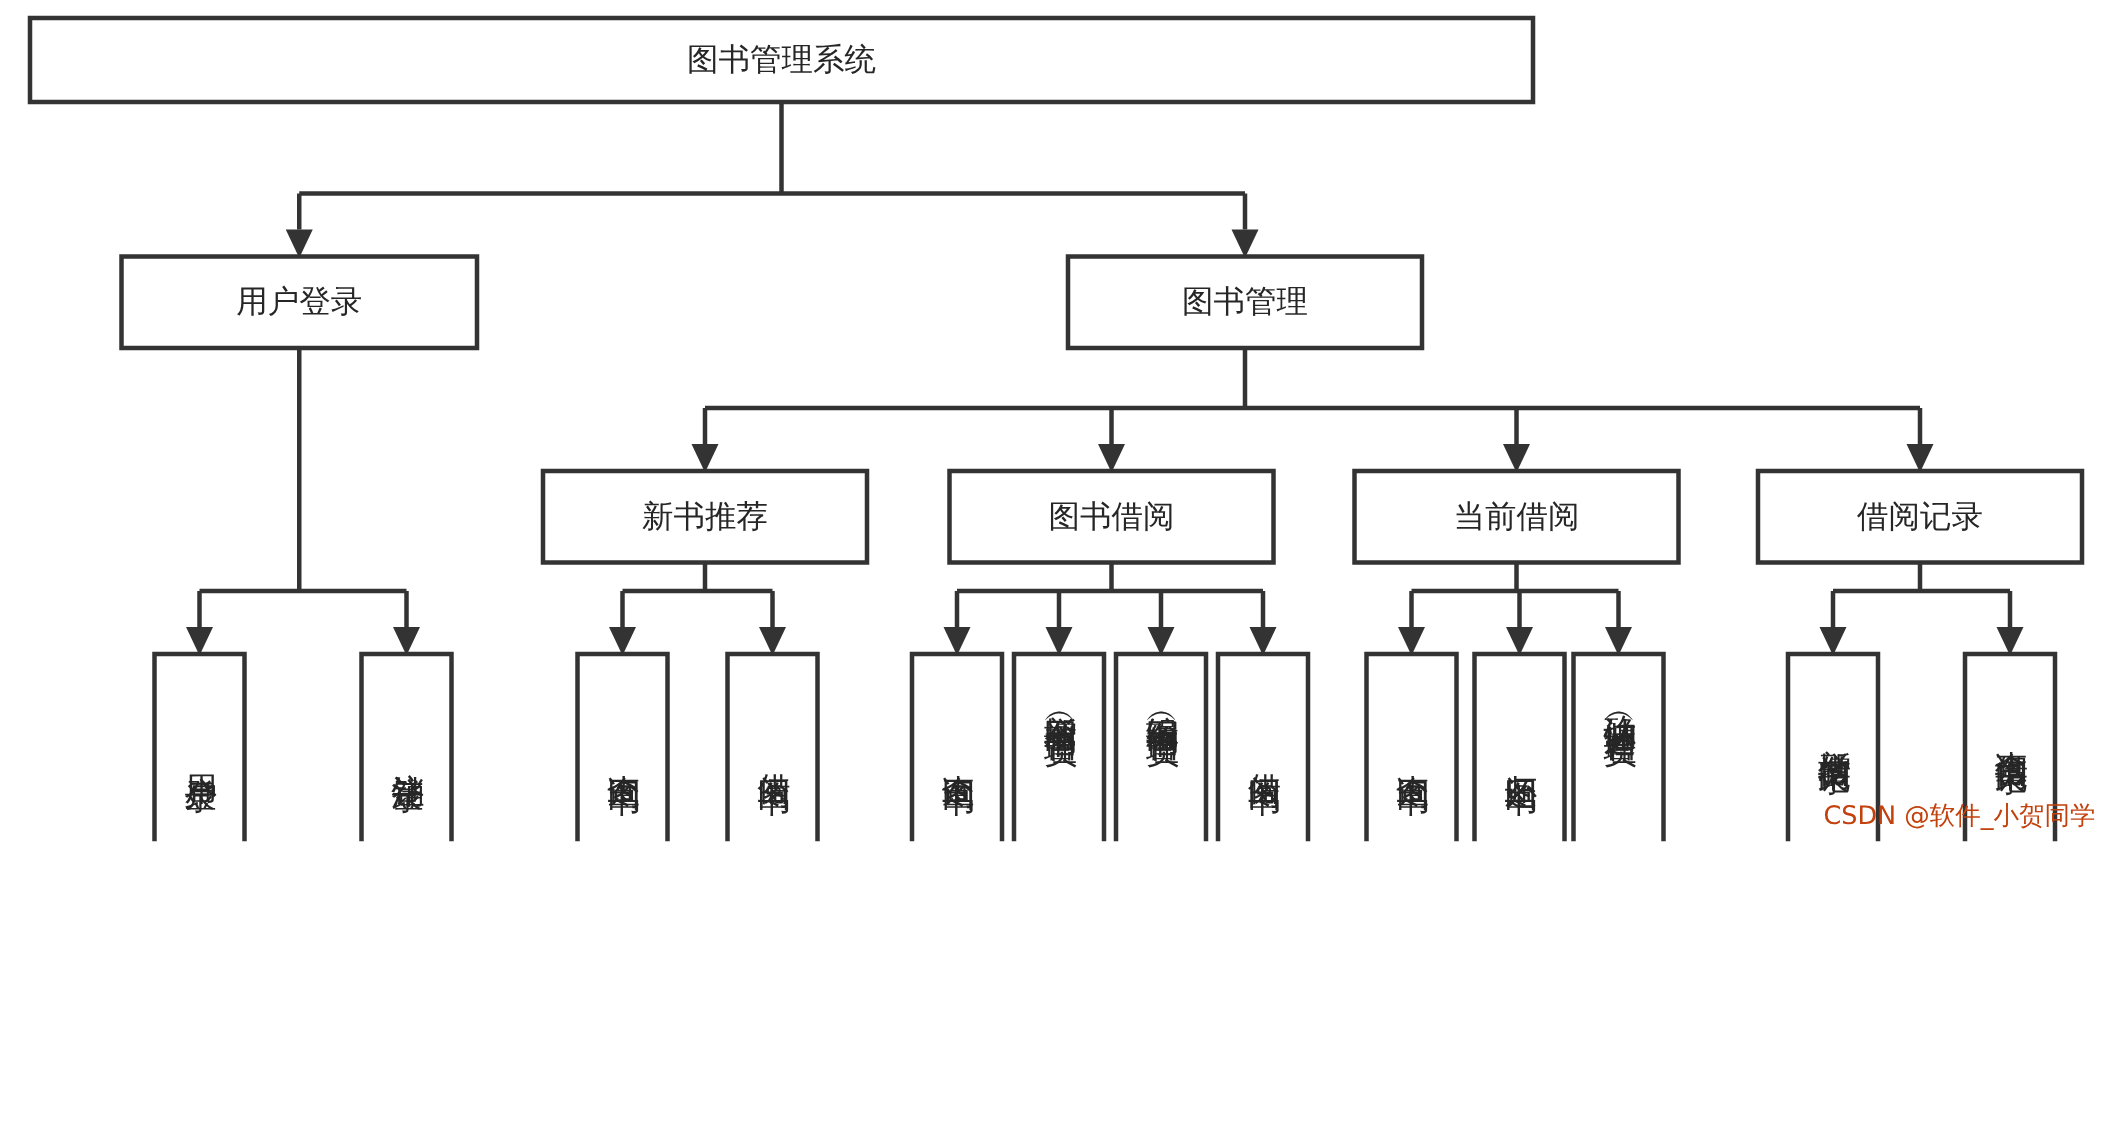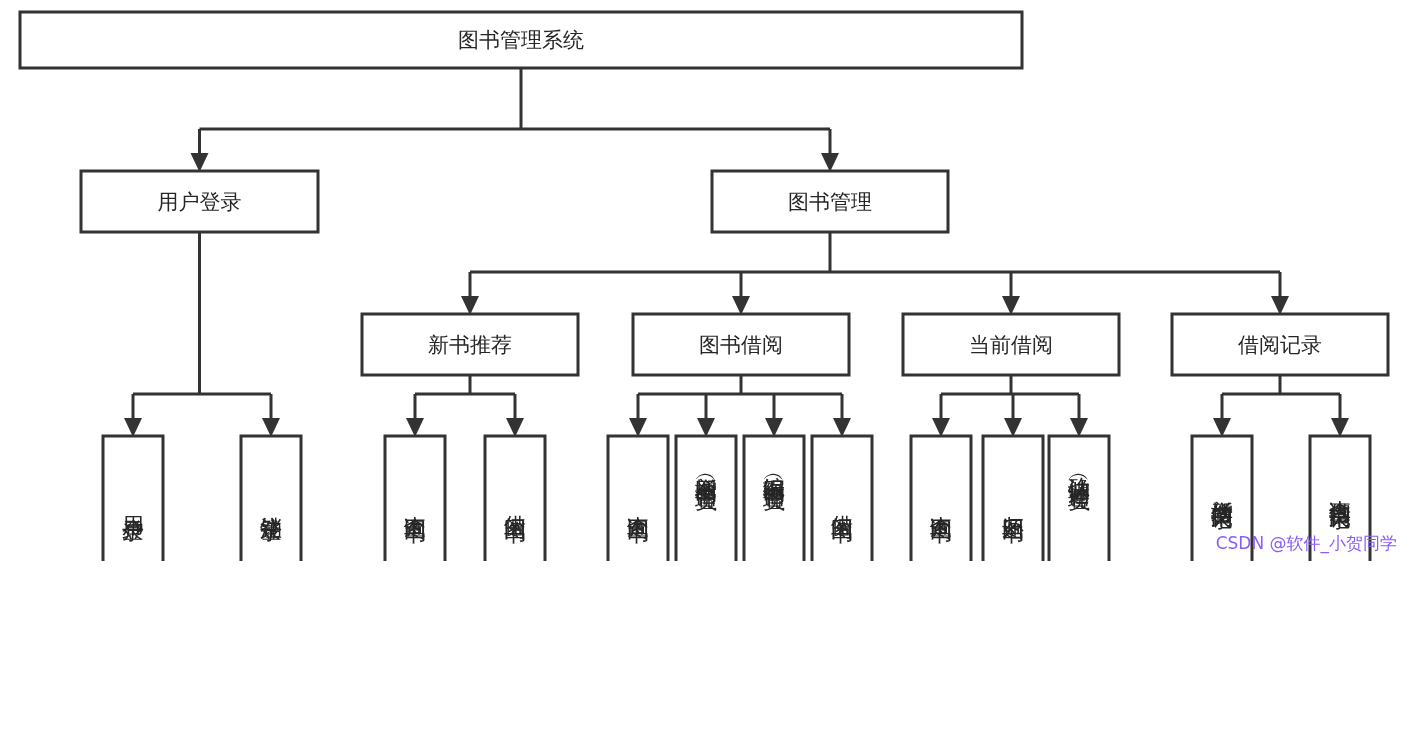--- a/index.html
+++ b/index.html
@@ -63,21 +63,21 @@
     line-height: 1.0;
     letter-spacing: 2px;
     white-space: nowrap;
   }
   .watermark {
     position: absolute;
     right: 8px;
     bottom: 6px;
     font-family: "DejaVu Sans", "Liberation Sans", sans-serif;
     font-size: 17px;
-    color: #8b5cf6;
+    color: #c2410c;
     white-space: nowrap;
     pointer-events: none;
   }
 </style>
 </head>
 <body>
 
 <div id="diagram-root">
 
   <svg id="flow" viewBox="0 0 1405 747">

